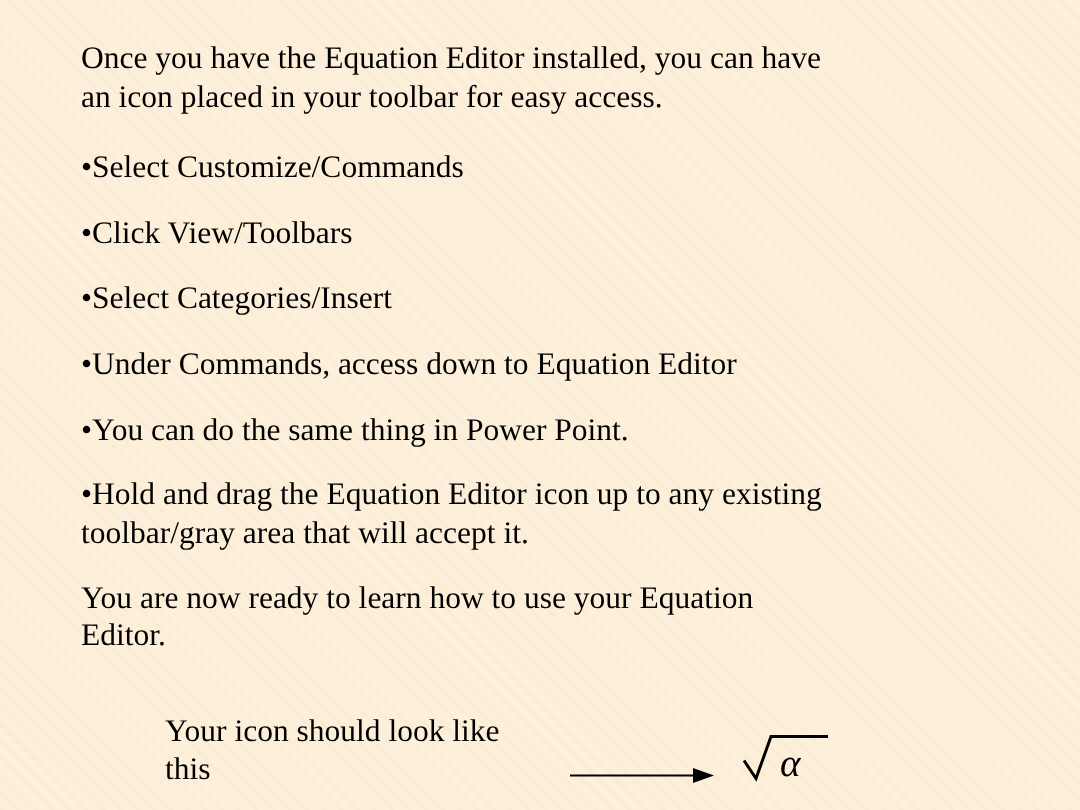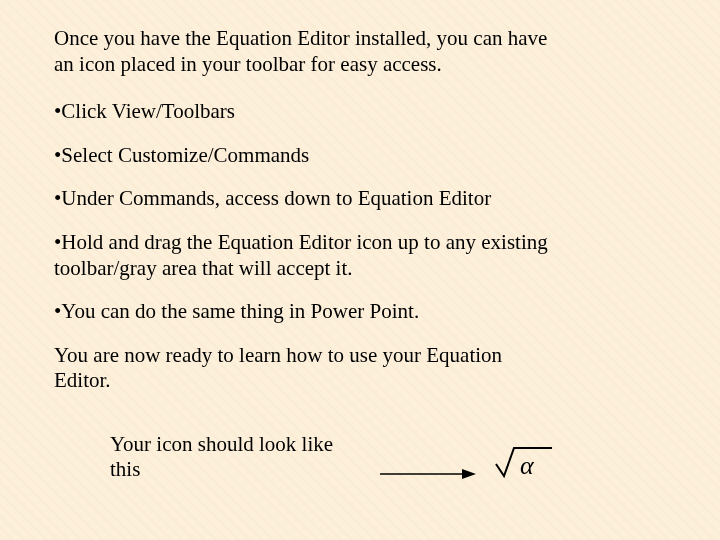--- a/index.html
+++ b/index.html
@@ -65,33 +65,36 @@
 </style>
 </head>
 <body>
 
 <div class="slide">
 
   <div class="intro">Once you have the Equation Editor installed, you can have an icon placed in your toolbar for easy access.</div>
 
   <div class="steps">
     <div class="step">
+      <span class="bullet">•</span><span>Select Customize/Commands</span>
+    </div>
+    <div class="step">
       <span class="bullet">•</span><span>Click View/Toolbars</span>
     </div>
     <div class="step">
-      <span class="bullet">•</span><span>Select Customize/Commands</span>
+      <span class="bullet">•</span><span>Select Categories/Insert</span>
     </div>
     <div class="step">
       <span class="bullet">•</span><span>Under Commands, access down to Equation Editor</span>
     </div>
     <div class="step">
-      <span class="bullet">•</span><span>Hold and drag the Equation Editor icon up to any existing toolbar/gray area that will accept it.</span>
+      <span class="bullet">•</span><span>You can do the same thing in Power Point.</span>
     </div>
     <div class="step">
-      <span class="bullet">•</span><span>You can do the same thing in Power Point.</span>
+      <span class="bullet">•</span><span>Hold and drag the Equation Editor icon up to any existing toolbar/gray area that will accept it.</span>
     </div>
   </div>
 
   <div class="closing">You are now ready to learn how to use your Equation Editor.</div>
 
   <div class="iconline">
     <span class="iconline-text">Your icon should look like this</span>
 
     <svg class="arrow-svg" width="96" height="16" viewBox="0 0 96 16">
       <line x1="0" y1="8" x2="86" y2="8" stroke="#000" stroke-width="1.4"></line>

